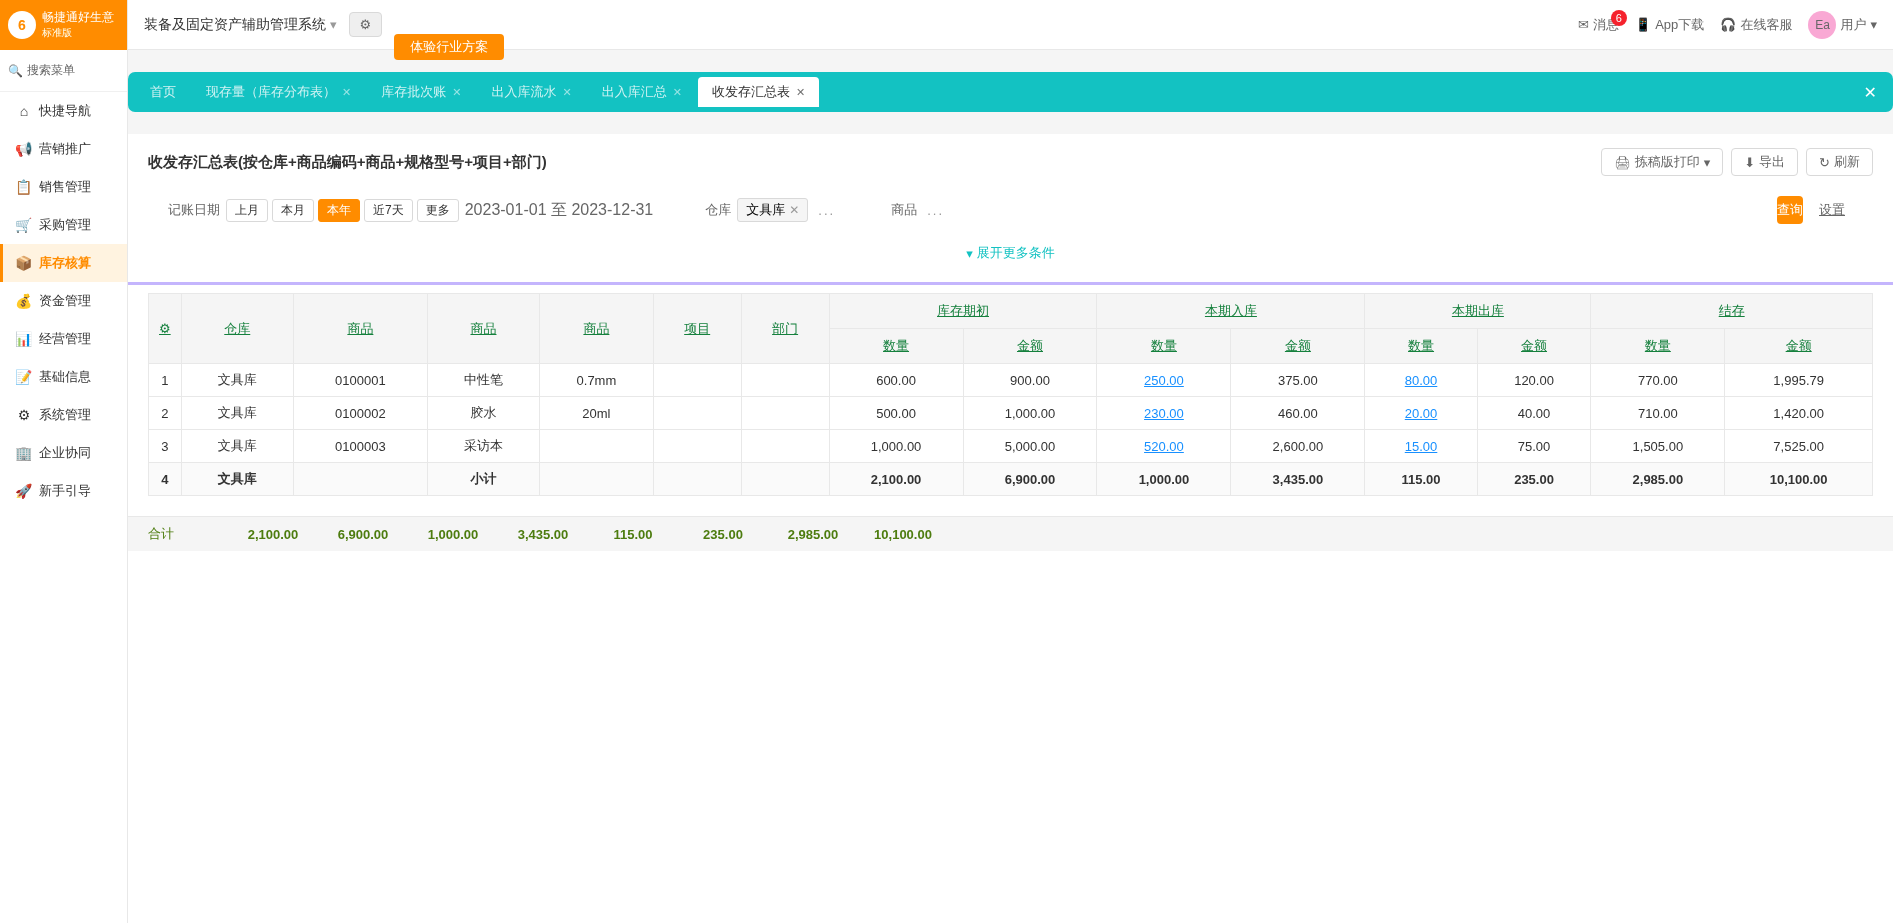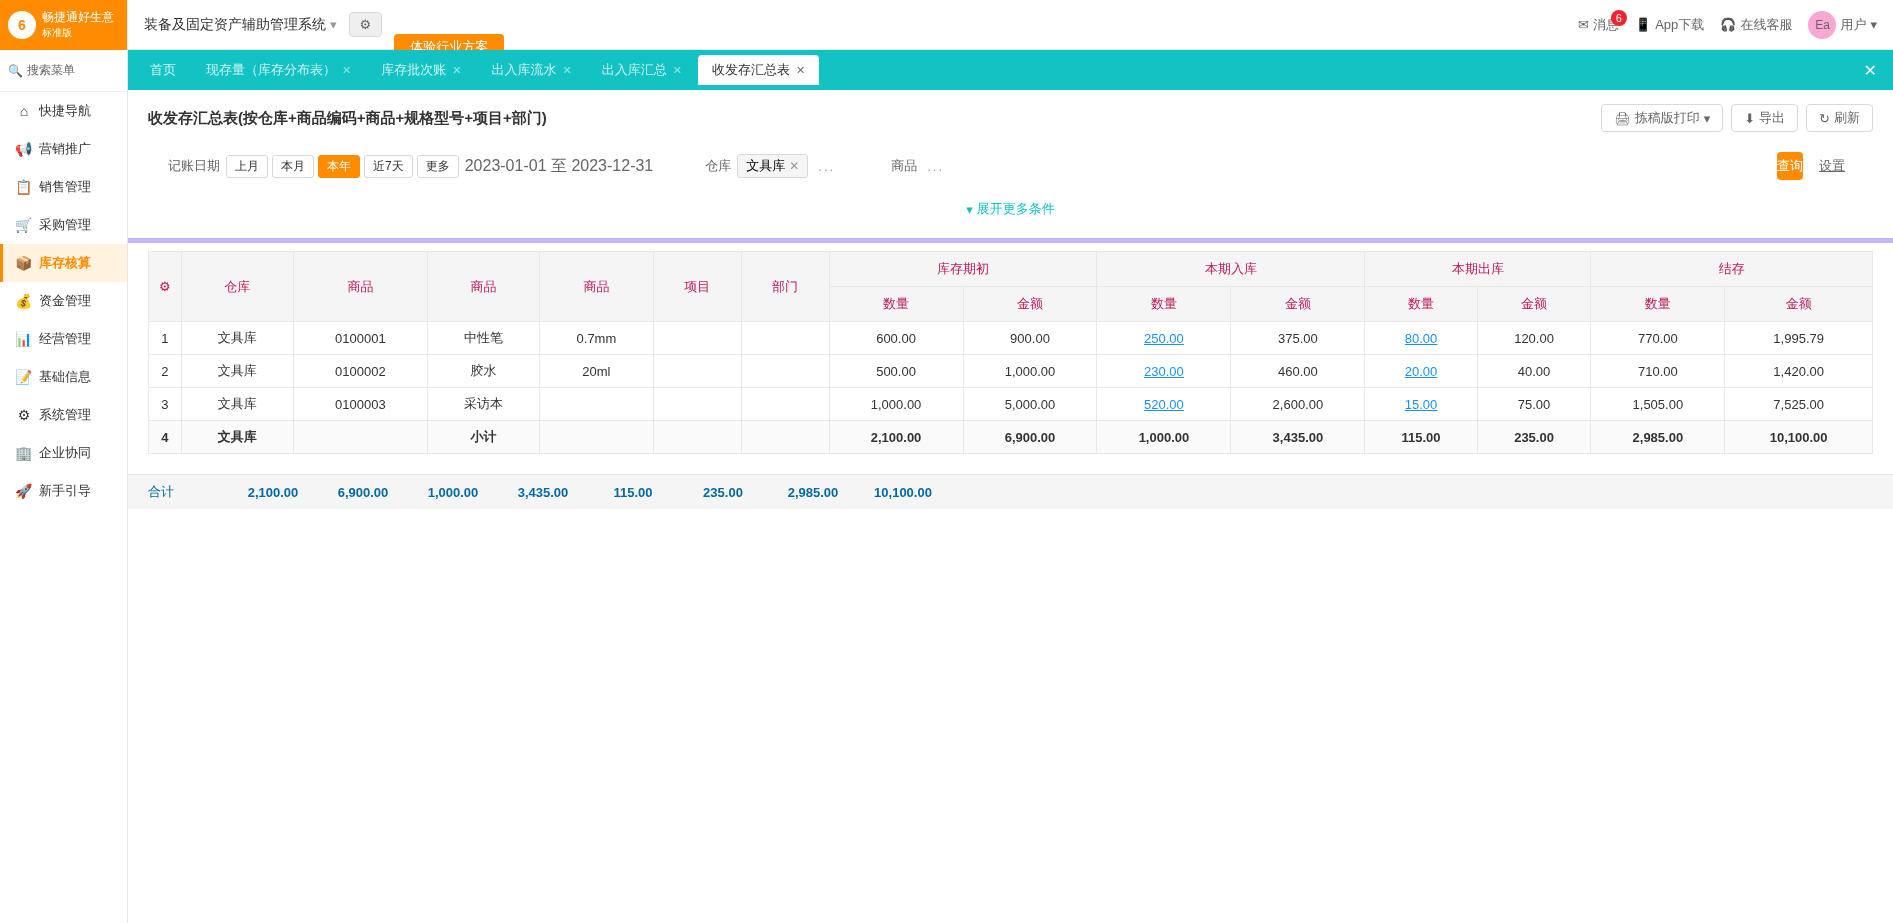--- a/index.html
+++ b/index.html
@@ -12,44 +12,44 @@
     .sidebar-logo-text { font-size: 12px; color: #fff; line-height: 1.3; }
     .sidebar-logo-badge { font-size: 10px; color: #ffe; }
     .sidebar-search { padding: 8px; border-bottom: 1px solid #f0f0f0; }
     .sidebar-search-btn { width: 100%; background: none; border: none; cursor: pointer; display: flex; align-items: center; gap: 4px; color: #666; font-size: 12px; padding: 4px 0; }
     .sidebar-nav { flex: 1; overflow-y: auto; }
     .sidebar-item { display: flex; align-items: center; gap: 6px; padding: 10px 12px; cursor: pointer; color: #333; font-size: 13px; border-left: 3px solid transparent; }
     .sidebar-item.active { background: #fff3e0; color: #ff8c00; border-left: 3px solid #ff8c00; font-weight: bold; }
     .sidebar-item-icon { font-size: 14px; width: 18px; text-align: center; }
 
     
-    .main { flex: 1; display: flex; flex-direction: column; overflow: hidden; }
+    .main { flex: 1; display: flex; flex-direction: column; overflow: hidden; gap: 22px; }
 
     
     .top-header { height: 50px; background: #fff; border-bottom: 1px solid #e8e8e8; display: flex; align-items: center; padding: 0 16px; gap: 12px; flex-shrink: 0; }
     .system-title { font-size: 14px; color: #333; font-weight: 500; }
     .system-title-select { display: flex; align-items: center; gap: 4px; cursor: pointer; }
     .header-actions { margin-left: auto; display: flex; align-items: center; gap: 16px; }
     .header-btn { display: flex; align-items: center; gap: 4px; cursor: pointer; color: #666; font-size: 13px; }
     .header-btn-primary { background: #ff8c00; color: #fff; padding: 4px 16px; border-radius: 4px; border: none; cursor: pointer; font-size: 13px; margin-top: 45px; }
     .badge { background: #f5222d; color: #fff; border-radius: 8px; padding: 0 5px; font-size: 11px; min-width: 16px; height: 16px; display: inline-flex; align-items: center; justify-content: center; }
     .user-avatar { width: 28px; height: 28px; background: #f9a8d4; border-radius: 50%; display: flex; align-items: center; justify-content: center; font-size: 12px; color: #666; }
 
     
-    .tab-bar { height: 40px; background: #13c2c2; display: flex; align-items: center; padding: 12px 8px; gap: 2px; flex-shrink: 0; }
+    .tab-bar { height: 40px; background: #13c2c2; display: flex; align-items: center; padding: 12px 8px; gap: 2px; flex-shrink: 0; border-radius: 7px; }
     .tab { display: flex; align-items: center; gap: 6px; padding: 6px 14px; cursor: pointer; color: rgba(255,255,255,0.8); font-size: 13px; border-radius: 4px 4px 0 0; white-space: nowrap; }
     .tab.active { background: #fff; color: #333; }
     .tab-close { font-size: 11px; cursor: pointer; opacity: 0.7; }
     .tab-bar-close { margin-left: auto; color: #fff; cursor: pointer; font-size: 16px; padding: 0 8px; }
 
     
     .content { flex: 1; overflow-y: auto; background: #fff; }
 
     
-    .page-header { padding: 14px 20px 8px 20px; border-bottom: 5px solid #c4b5fd; }
+    .page-header { padding: 14px 20px 8px 20px; border-bottom: 3px solid #c4b5fd; }
     .page-title { font-size: 15px; font-weight: 600; color: #333; margin-bottom: 12px; display: flex; align-items: center; justify-content: space-between; }
     .page-title-actions { display: flex; align-items: center; gap: 8px; }
     .btn-outline { border: 1px solid #d9d9d9; background: #fff; padding: 4px 12px; border-radius: 4px; cursor: pointer; font-size: 13px; color: #666; display: flex; align-items: center; gap: 4px; }
     .btn-orange { background: #ff8c00; color: #fff; padding: 5px 0; border-radius: 4px; border: none; cursor: pointer; font-size: 13px; }
     .btn-text { background: none; border: none; cursor: pointer; font-size: 13px; color: #666; padding: 4px 8px; text-decoration: underline; }
 
     
     .filter-area { padding: 8px 20px; display: flex; align-items: center; gap: 12px; flex-wrap: wrap; }
     .filter-row { display: flex; align-items: center; gap: 12px; width: 100%; }
     .filter-label { color: #666; font-size: 13px; white-space: nowrap; }
@@ -58,30 +58,30 @@
     .date-btn.active { background: #ff8c00; color: #fff; border-color: #ff8c00; }
     .date-range { font-size: 16px; color: #666; }
     .filter-tag { display: flex; align-items: center; gap: 4px; background: #f5f5f5; border: 1px solid #d9d9d9; border-radius: 3px; padding: 2px 8px; font-size: 13px; }
     .filter-tag-close { cursor: pointer; color: #999; font-size: 12px; }
     .filter-dots { color: #999; cursor: pointer; letter-spacing: 2px; padding: 0 4px; }
     .expand-conditions { display: flex; align-items: center; gap: 4px; color: #13c2c2; cursor: pointer; font-size: 13px; padding: 4px 0; }
 
     
     .table-section { padding: 0 20px 20px 20px; margin-top: 8px; }
     .data-table { width: 100%; border-collapse: collapse; font-size: 13px; }
-    .data-table th { background: #f5f5f5; padding: 8px 10px; text-align: center; border: 1px solid #e8e8e8; color: #be185d; font-weight: 500; white-space: nowrap; }
+    .data-table th { background: #f5f5f5; padding: 8px 10px; text-align: center; border: 1px solid #e8e8e8; color: #15803d; font-weight: 500; white-space: nowrap; text-decoration: underline; }
     .data-table td { padding: 7px 10px; border: 1px solid #e8e8e8; text-align: center; color: #333; white-space: nowrap; }
     .data-table .num-link { color: #1890ff; text-decoration: underline; cursor: pointer; }
     .data-table .subtotal td { font-weight: bold; background: #fafafa; }
     .settings-icon-cell { width: 32px; }
     .th-main { vertical-align: middle; }
     .th-group { text-align: center; }
 
     
-    .bottom-bar { background: #f5f5f5; border-top: 1px solid #e8e8e8; padding: 8px 20px; display: flex; align-items: center; font-size: 13px; color: #0369a1; position: sticky; bottom: 0; }
+    .bottom-bar { background: #f5f5f5; border-top: 1px solid #e8e8e8; padding: 8px 20px; display: flex; align-items: center; font-size: 13px; color: #4d7c0f; position: sticky; bottom: 0; }
     .bottom-bar-label { margin-right: 20px; font-weight: 500; min-width: 60px; }
     .bottom-bar-values { display: flex; gap: 0; }
     .bottom-bar-cell { padding: 0 10px; min-width: 90px; text-align: center; font-weight: 600; }
 
     
     ::-webkit-scrollbar { width: 6px; height: 6px; }
     ::-webkit-scrollbar-track { background: #f1f1f1; }
     ::-webkit-scrollbar-thumb { background: #ccc; border-radius: 3px; }
   </style>
 </head>

